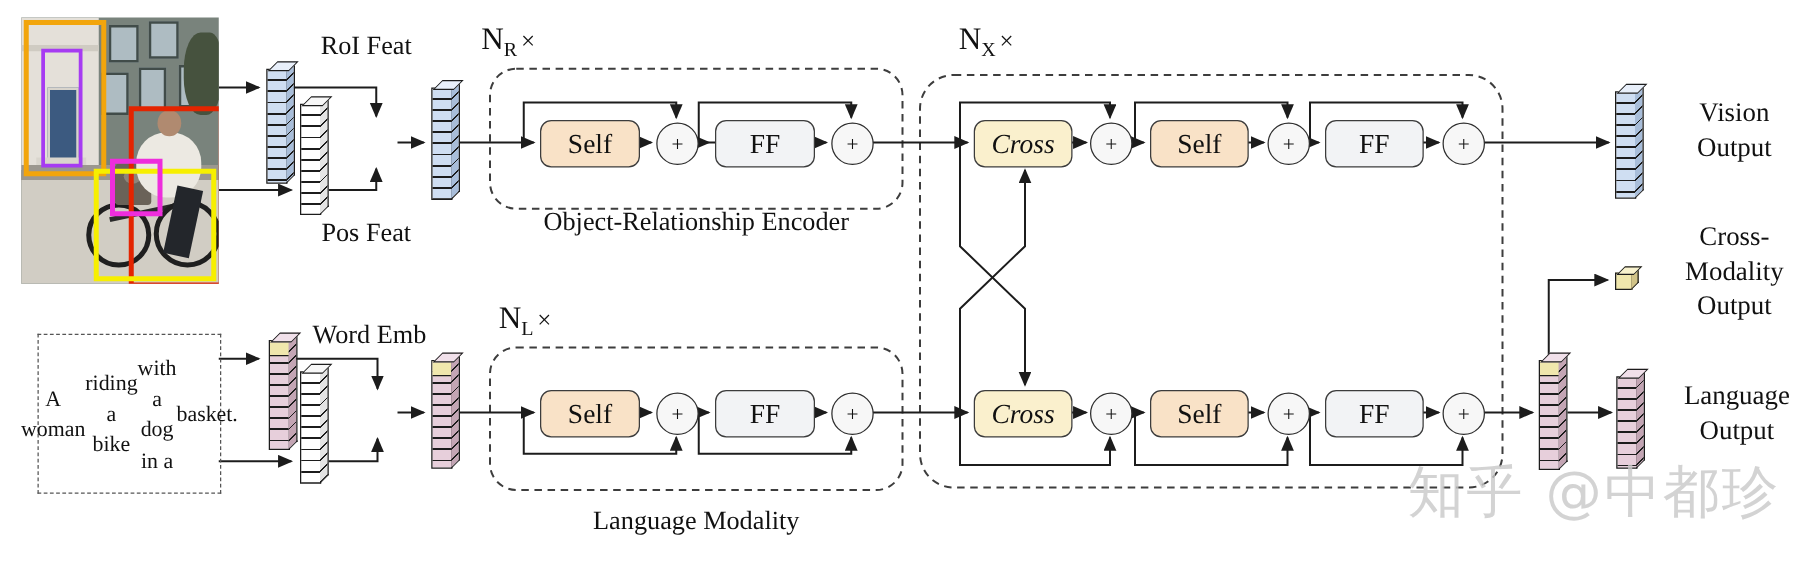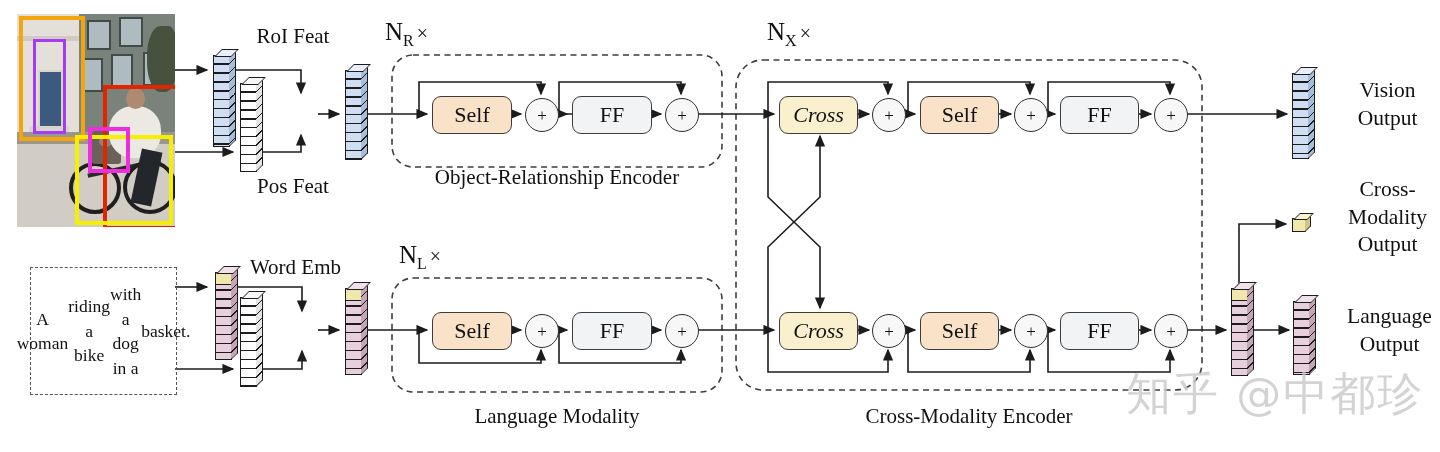--- a/index.html
+++ b/index.html
@@ -262,21 +262,20 @@
   </div>
   <div class="nlab" style="left:399px;top:241px">
     <span>N</span><sub>L</sub><span class="times">×</span>
   </div>
   <div class="nlab" style="left:767px;top:18px">
     <span>N</span><sub>X</sub><span class="times">×</span>
   </div>
 
   <div class="lab" style="left:392px;top:165px;width:330px">Object-Relationship Encoder</div>
   <div class="lab" style="left:392px;top:404px;width:330px">Language Modality</div>
-  <div class="lab" style="left:736px;top:404px;width:466px">Cross-Modality Encoder</div>
 
   <div class="outlab" style="left:1330px;top:77px;width:115px">
     <div>Vision</div>
     <div>Output</div>
   </div>
   <div class="outlab" style="left:1330px;top:176px;width:115px">
     <div>Cross-</div>
     <div>Modality</div>
     <div>Output</div>
   </div>

